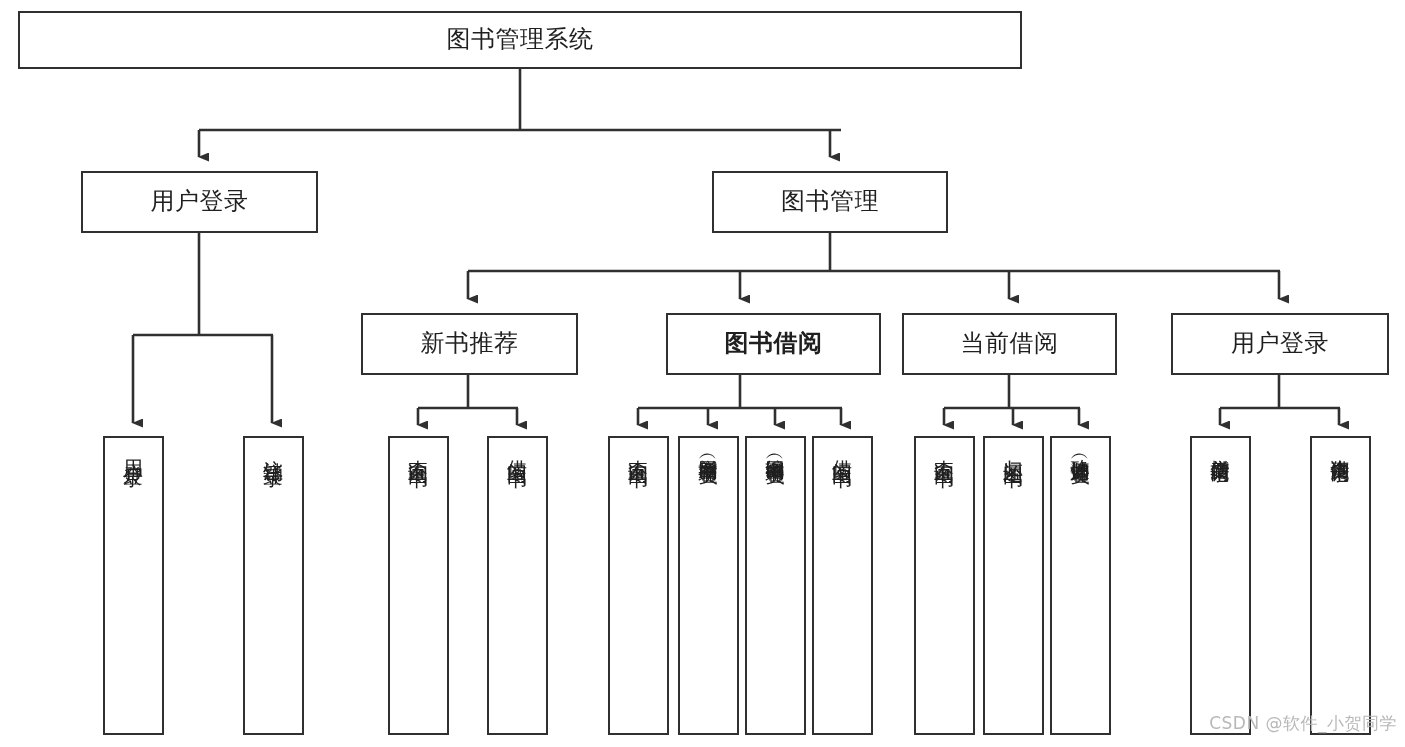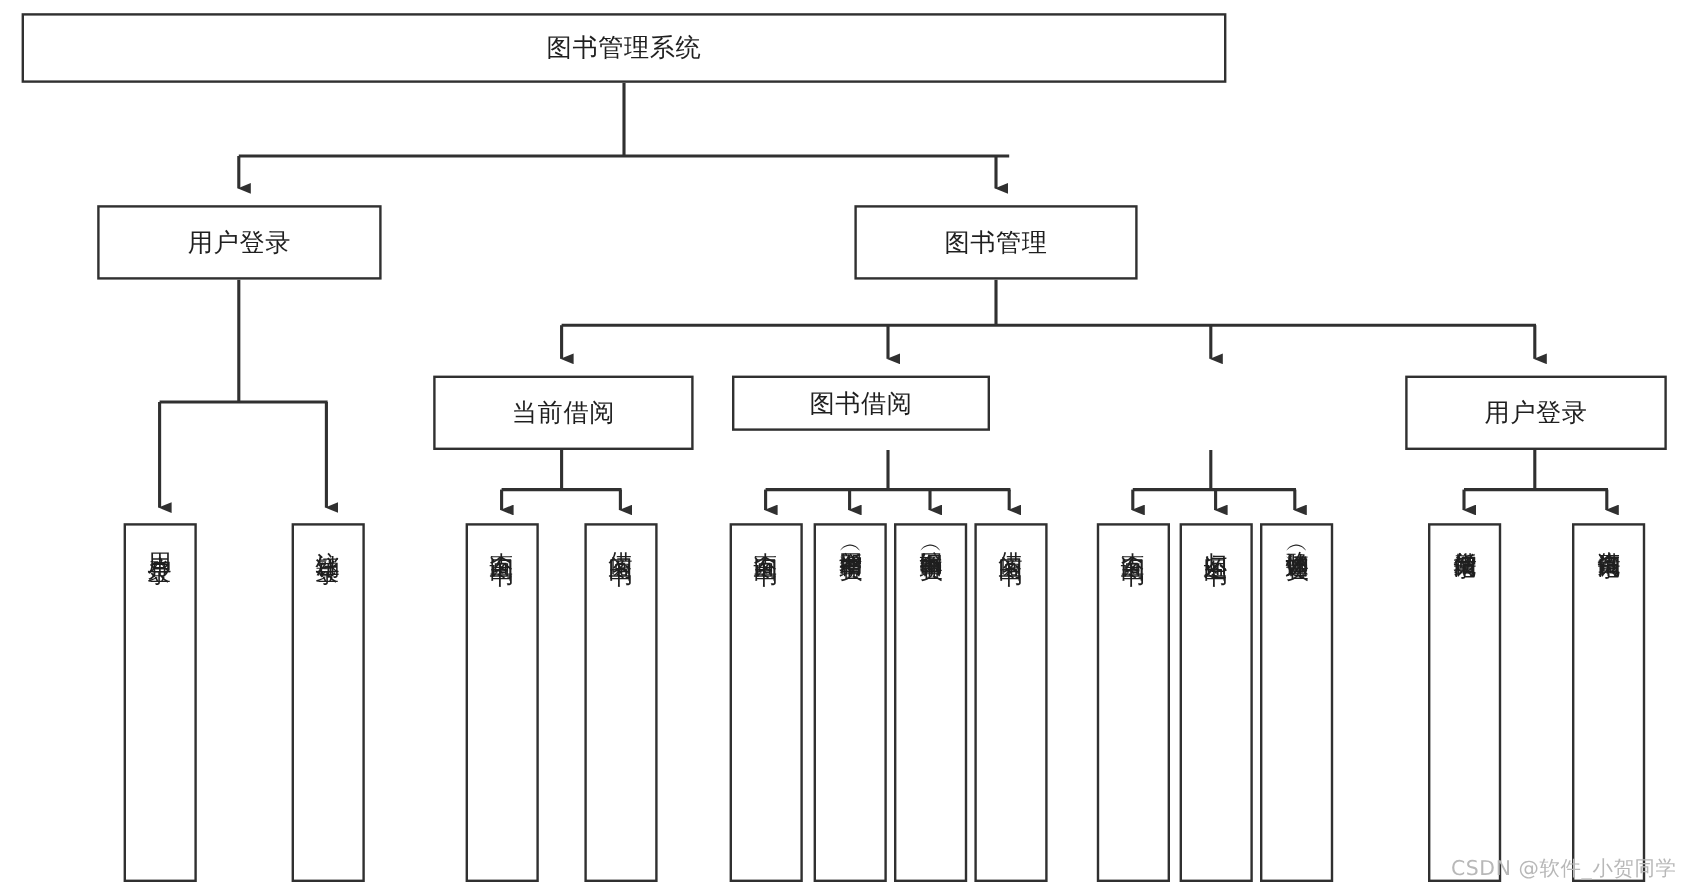--- a/index.html
+++ b/index.html
@@ -34,21 +34,21 @@
     background: #ffffff;
     display: flex;
     align-items: center;
     justify-content: center;
     overflow: hidden;
   }
   .node-box.root-node {
     border-width: 2px;
   }
   .node-label-h {
-    font-size: 21px;
+    font-size: 24px;
     color: #1f1f1f;
     line-height: 1.15;
     letter-spacing: 0.5px;
     white-space: nowrap;
   }
   .leaf-box {
     position: absolute;
     box-sizing: border-box;
     border: 2px solid #303030;
     background: #ffffff;
@@ -143,27 +143,30 @@
 
   <div class="node-box" style="left:81px; top:171px; width:237px; height:62px;">
     <span class="node-label-h">用户登录</span>
   </div>
 
   <div class="node-box" style="left:712px; top:171px; width:236px; height:62px;">
     <span class="node-label-h">图书管理</span>
   </div>
 
   <div class="node-box" style="left:361px; top:313px; width:217px; height:62px;">
+    <span class="node-label-h">新书推荐</span>
+  </div>
+
+  <div class="node-box" style="left:666px; top:313px; width:215px; height:62px;font-weight:bold;">
+    <span class="node-label-h">图书借阅</span>
+  </div>
+
+  <div class="node-box" style="left:902px; top:313px; width:215px; height:62px;">
     <span class="node-label-h">当前借阅</span>
   </div>
-
-  <div class="node-box" style="left:610px; top:313px; width:215px; height:46px;">
-    <span class="node-label-h">图书借阅</span>
-  </div>
-
 
   <div class="node-box" style="left:1171px; top:313px; width:218px; height:62px;">
     <span class="node-label-h">用户登录</span>
   </div>
 
   <div class="leaf-box" style="left:103px; top:436px; width:61px; height:299px;">
     <span class="node-label-v">用户登录</span>
   </div>
 
   <div class="leaf-box" style="left:243px; top:436px; width:61px; height:299px;">

